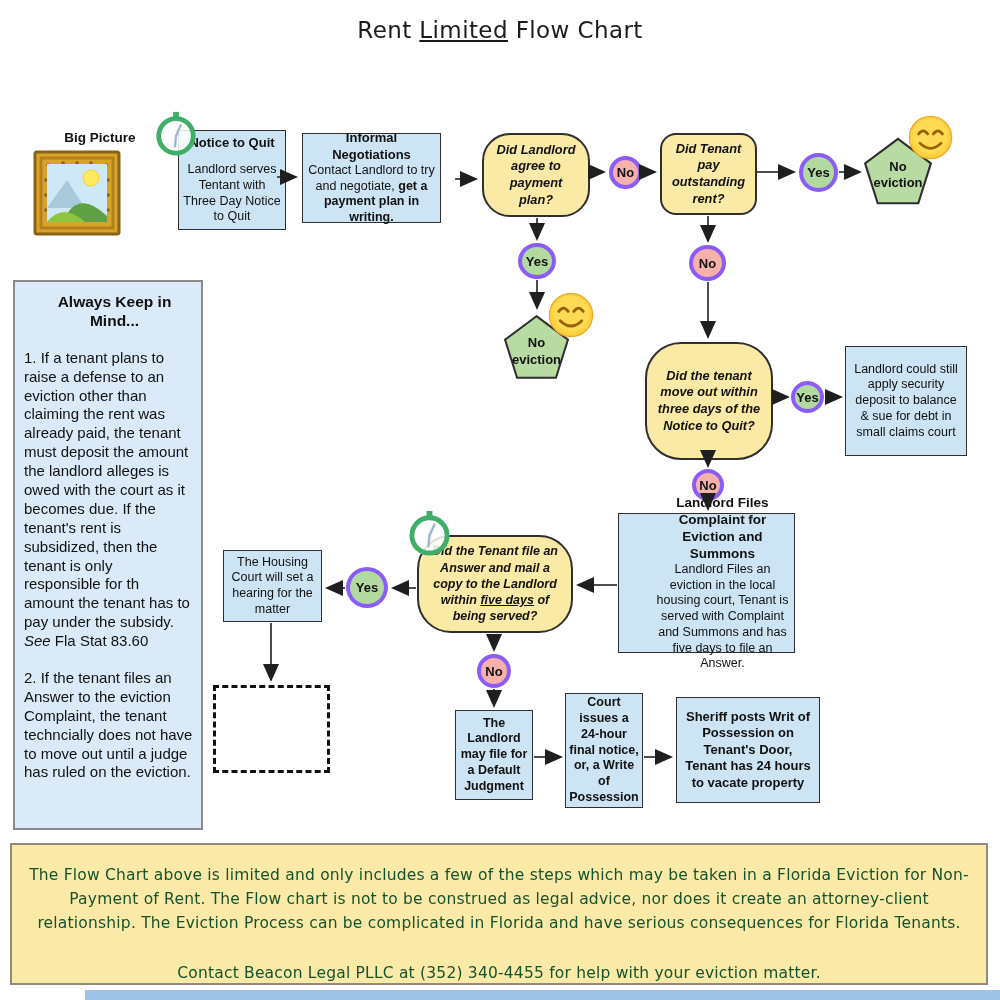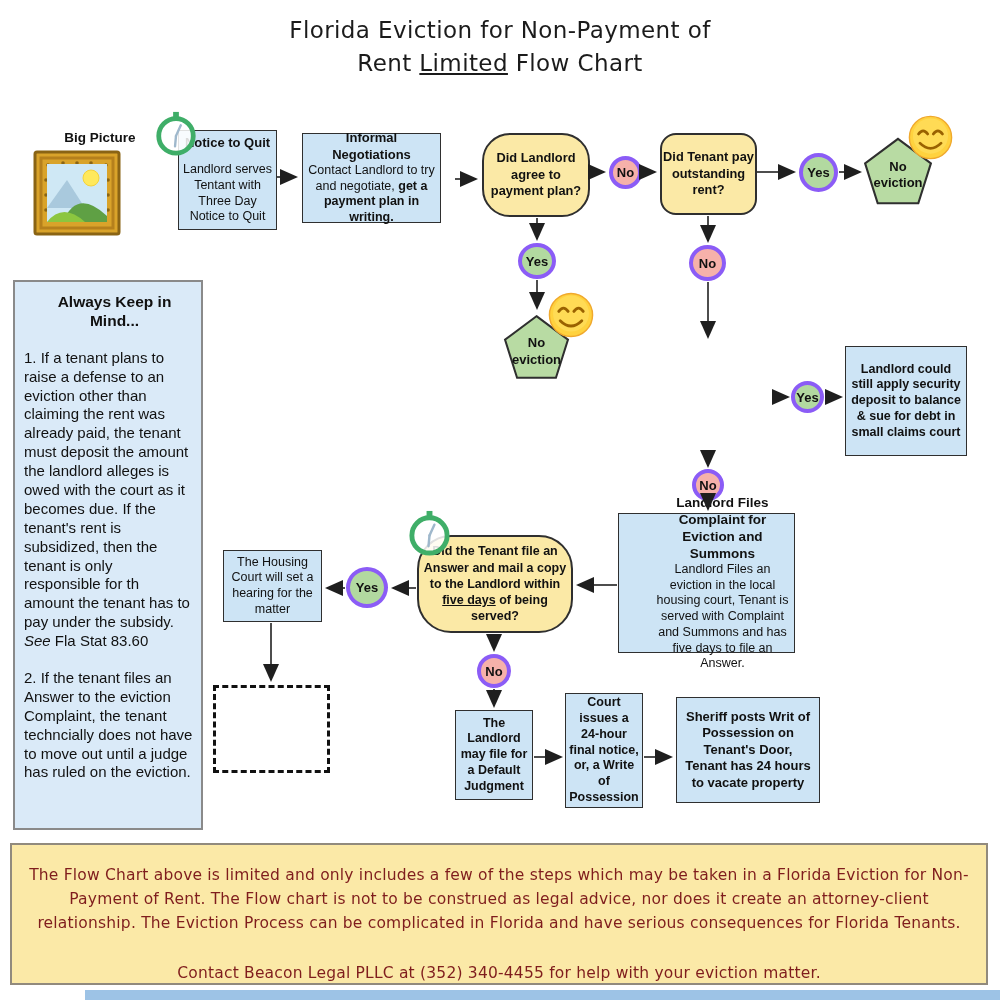--- a/index.html
+++ b/index.html
@@ -12,55 +12,54 @@
          color:#1b1b1b;letter-spacing:.4px;line-height:1.45;}
   .title .u{text-decoration:underline;}
   
   .box{background:#cde4f5;border:1.6px solid #2f2f2f;box-sizing:border-box;
        display:flex;flex-direction:column;align-items:center;justify-content:center;
        text-align:center;padding:4px;font-size:12.5px;line-height:1.26;}
   .box .ttl{font-weight:bold;font-size:13px;}
   .box .gap{height:12px;}
   .decision{background:#fbe9a6;border:2px solid #2f2f2f;border-radius:28px;box-sizing:border-box;
             display:flex;align-items:center;justify-content:center;text-align:center;
-            font-weight:bold;font-size:12.8px;line-height:1.3;}
+            font-weight:bold;font-size:12.8px;line-height:1.3;padding:8px;font-style:italic;}
   .decision .u{text-decoration:underline;}
   .circ{border:4px solid #8b5cf6;border-radius:50%;box-sizing:border-box;
         display:flex;align-items:center;justify-content:center;
         font-weight:bold;font-size:13px;}
   .yes{background:#b2d9a0;}
   .no{background:#f6b1aa;}
   .pent-label{position:absolute;left:0;top:34%;width:100%;text-align:center;
               font-weight:bold;font-size:13px;line-height:1.25;}
   .dashed-box{border:3.5px dashed #111;box-sizing:border-box;background:transparent;}
   
   .sidebar{left:13px;top:280px;width:190px;height:550px;background:#daeaf8;
            border:2px solid #8a8a8a;box-sizing:border-box;padding:8px 8px 6px 9px;
            font-size:15px;line-height:1.26;}
   .sidebar h3{margin:2px 0 0 12px;text-align:center;font-size:15.5px;line-height:1.25;}
   .sidebar p{margin:18px 0 0 0;}
   .sidebar .it{font-style:italic;}
   
   .footer{left:10px;top:843px;width:978px;height:142px;background:#fbe9a7;
           border:2px solid #918a7d;box-sizing:border-box;
-          font-family:"DejaVu Sans",sans-serif;font-size:15.5px;color:#7f1d1d;
+          font-family:"DejaVu Sans",sans-serif;font-size:15.5px;color:#14532d;
           text-align:center;padding:18px 14px 0 14px;line-height:1.55;letter-spacing:.2px;}
   .footer .contact{margin-top:26px;}
   .bottom-strip{left:85px;top:990px;width:915px;height:10px;background:#9dc3e6;}
   
   .bp-label{left:40px;top:130px;width:120px;text-align:center;font-weight:bold;font-size:13.5px;}
   svg.overlay{position:absolute;left:0;top:0;pointer-events:none;}
 </style>
 </head>
 <body>
 
 <div id="stage">
 
   <div class="abs title">
-    <div>Florida Eviction  for  Non-Payment of</div>
     <div><span>Rent </span><span class="u">Limited</span><span> Flow Chart</span></div>
   </div>
 
   <div class="abs bp-label">Big Picture</div>
   <svg class="abs" style="left:33px;top:150px;" width="88" height="86" viewBox="0 0 88 86">
     <rect x="2" y="2" width="84" height="82" fill="#d9a32a" stroke="#8a6414" stroke-width="3" rx="2"></rect>
     <rect x="8" y="8" width="72" height="70" fill="none" stroke="#b5801c" stroke-width="3"></rect>
     <circle cx="15" cy="15" r="1.8" fill="#8a6414"></circle>
       <circle cx="30" cy="13" r="1.8" fill="#8a6414"></circle>
     <circle cx="44" cy="13" r="1.8" fill="#8a6414"></circle>
@@ -79,21 +78,21 @@
     <path d="M14 72 Q30 52 52 72 Z" fill="#8cc63f"></path>
   </svg>
 
   <svg class="abs" style="left:153px;top:110px;z-index:5;" width="46" height="46" viewBox="0 0 48 48">
     <rect x="21" y="2" width="6" height="7" fill="#3fae68"></rect>
     <circle cx="24" cy="27" r="18" fill="#ffffff" fill-opacity="0.85" stroke="#3fae68" stroke-width="5"></circle>
     <line x1="24" y1="27" x2="29" y2="16" stroke="#9fb8cc" stroke-width="2.5" stroke-linecap="round"></line>
     <line x1="24" y1="27" x2="23" y2="38" stroke="#9fb8cc" stroke-width="2.5" stroke-linecap="round"></line>
   </svg>
 
-  <div class="abs box" style="left:178px;top:130px;width:99px;height:100px;">
+  <div class="abs box" style="left:178px;top:130px;width:108px;height:100px;">
     <div class="ttl">Notice to Quit</div>
     <div class="gap"></div>
     <div>Landlord serves Tentant with Three Day Notice to Quit</div>
   </div>
 
   <div class="abs box" style="left:302px;top:133px;width:139px;height:90px;">
     <div class="ttl">Informal Negotiations</div>
     <div class="gap" style="height:8px;"></div>
     <div><span>Contact Landlord to try and negotiate, </span><b>get  a payment plan in writing.</b></div>
   </div>
@@ -133,24 +132,25 @@
   <svg class="abs" style="left:548px;top:292px;z-index:6;" width="46" height="46" viewBox="0 0 64 64">
     <circle cx="32" cy="32" r="30" fill="#ffd23e" stroke="#f0a92d" stroke-width="2"></circle>
     <circle cx="32" cy="30" r="25" fill="#ffdb55"></circle>
     <path d="M15 27 q6.5 -9 13 0" stroke="#9a6200" stroke-width="4" fill="none" stroke-linecap="round"></path>
     <path d="M36 27 q6.5 -9 13 0" stroke="#9a6200" stroke-width="4" fill="none" stroke-linecap="round"></path>
     <path d="M17 40 q15 15 30 0" stroke="#9a6200" stroke-width="4" fill="none" stroke-linecap="round"></path>
   </svg>
 
   <div class="abs circ no" style="left:689px;top:245px;width:37px;height:36px;">No</div>
 
+  <div class="abs decision" style="left:645px;top:342px;width:128px;height:118px;border-radius:36px;">Did the tenant move out within three days of the Notice to Quit?</div>
 
   <div class="abs circ yes" style="left:791px;top:381px;width:33px;height:32px;">Yes</div>
 
-  <div class="abs box" style="left:845px;top:346px;width:122px;height:110px;font-weight:bold;">Landlord could still apply security deposit to balance &amp; sue for debt in small claims court</div>
+  <div class="abs box" style="left:845px;top:346px;width:122px;height:110px;font-weight:normal;">Landlord could still apply security deposit to balance &amp; sue for debt in small claims court</div>
 
   <div class="abs circ no" style="left:692px;top:469px;width:32px;height:32px;">No</div>
 
   <div class="abs box" style="left:618px;top:513px;width:177px;height:140px;padding-left:36px;">
     <div class="ttl" style="font-size:13.5px;">Landlord Files Complaint for Eviction and Summons</div>
     <div class="gap" style="height:10px;"></div>
     <div>Landlord Files an eviction in the local housing court, Tenant is served with Complaint and Summons and has five days to file an Answer.</div>
   </div>
 
   <svg class="abs" style="left:406px;top:509px;z-index:5;" width="47" height="47" viewBox="0 0 48 48">

